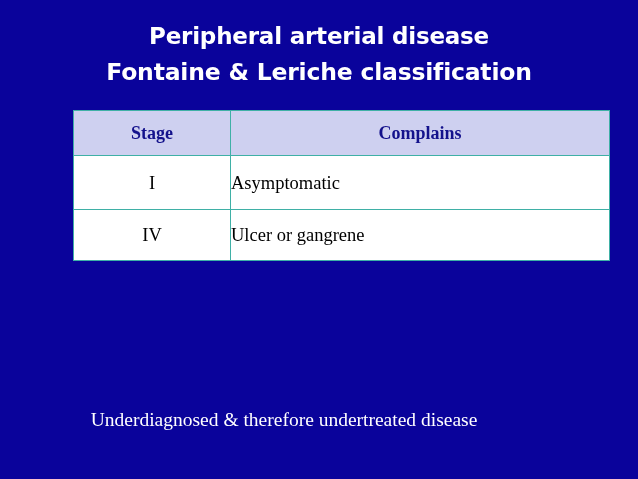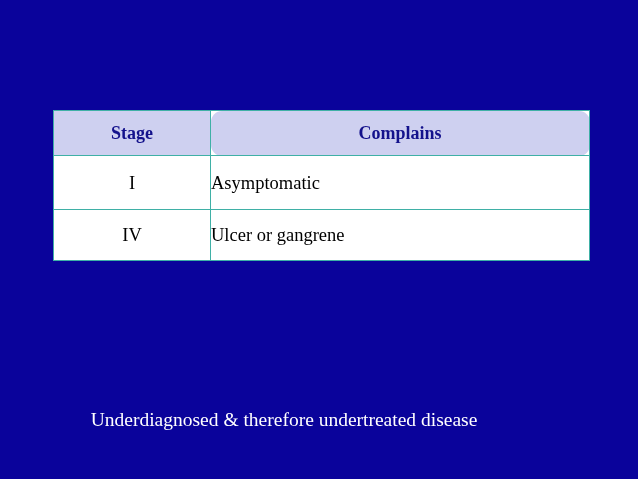--- a/index.html
+++ b/index.html
@@ -50,20 +50,21 @@
     left: 53px;
     top: 110px;
     width: 536px;
   }
   table.fontaine {
     width: 536px;
     border-collapse: collapse;
     table-layout: fixed;
     background: #FFFFFF;
     border: 1px solid #8FD8D8;
+    margin-left: 20px;
   }
   table.fontaine col.c-stage { width: 157px; }
   table.fontaine col.c-complain { width: 379px; }
 
   table.fontaine th,
   table.fontaine td {
     border: 1px solid #3FB0A6;
     padding: 0;
     vertical-align: middle;
   }
@@ -75,21 +76,20 @@
     font-family: "Liberation Serif", serif;
     font-weight: bold;
     font-size: 18px;
   }
   th.head-stage {
     text-align: center;
     padding-right: 26px;
   }
   th.head-complain {
     text-align: center;
-    border-radius: 11px;
   }
 
   tbody td {
     background: #FFFFFF;
     color: #000000;
     font-family: "Liberation Serif", serif;
     font-size: 18.5px;
     line-height: 24px;
   }
   td.stage-cell {
@@ -120,20 +120,22 @@
     line-height: 26px;
     white-space: nowrap;
   }
 </style>
 </head>
 <body>
 
 <div class="slide">
 
   <div class="title-block">
+    <span class="title-line title-line-1">Peripheral arterial disease</span>
+    <span class="title-line title-line-2">Fontaine &amp; Leriche classification</span>
   </div>
 
   <div class="table-wrap">
     <table class="fontaine">
       <colgroup>
         <col class="c-stage">
         <col class="c-complain">
       </colgroup>
       <thead>
         <tr>

